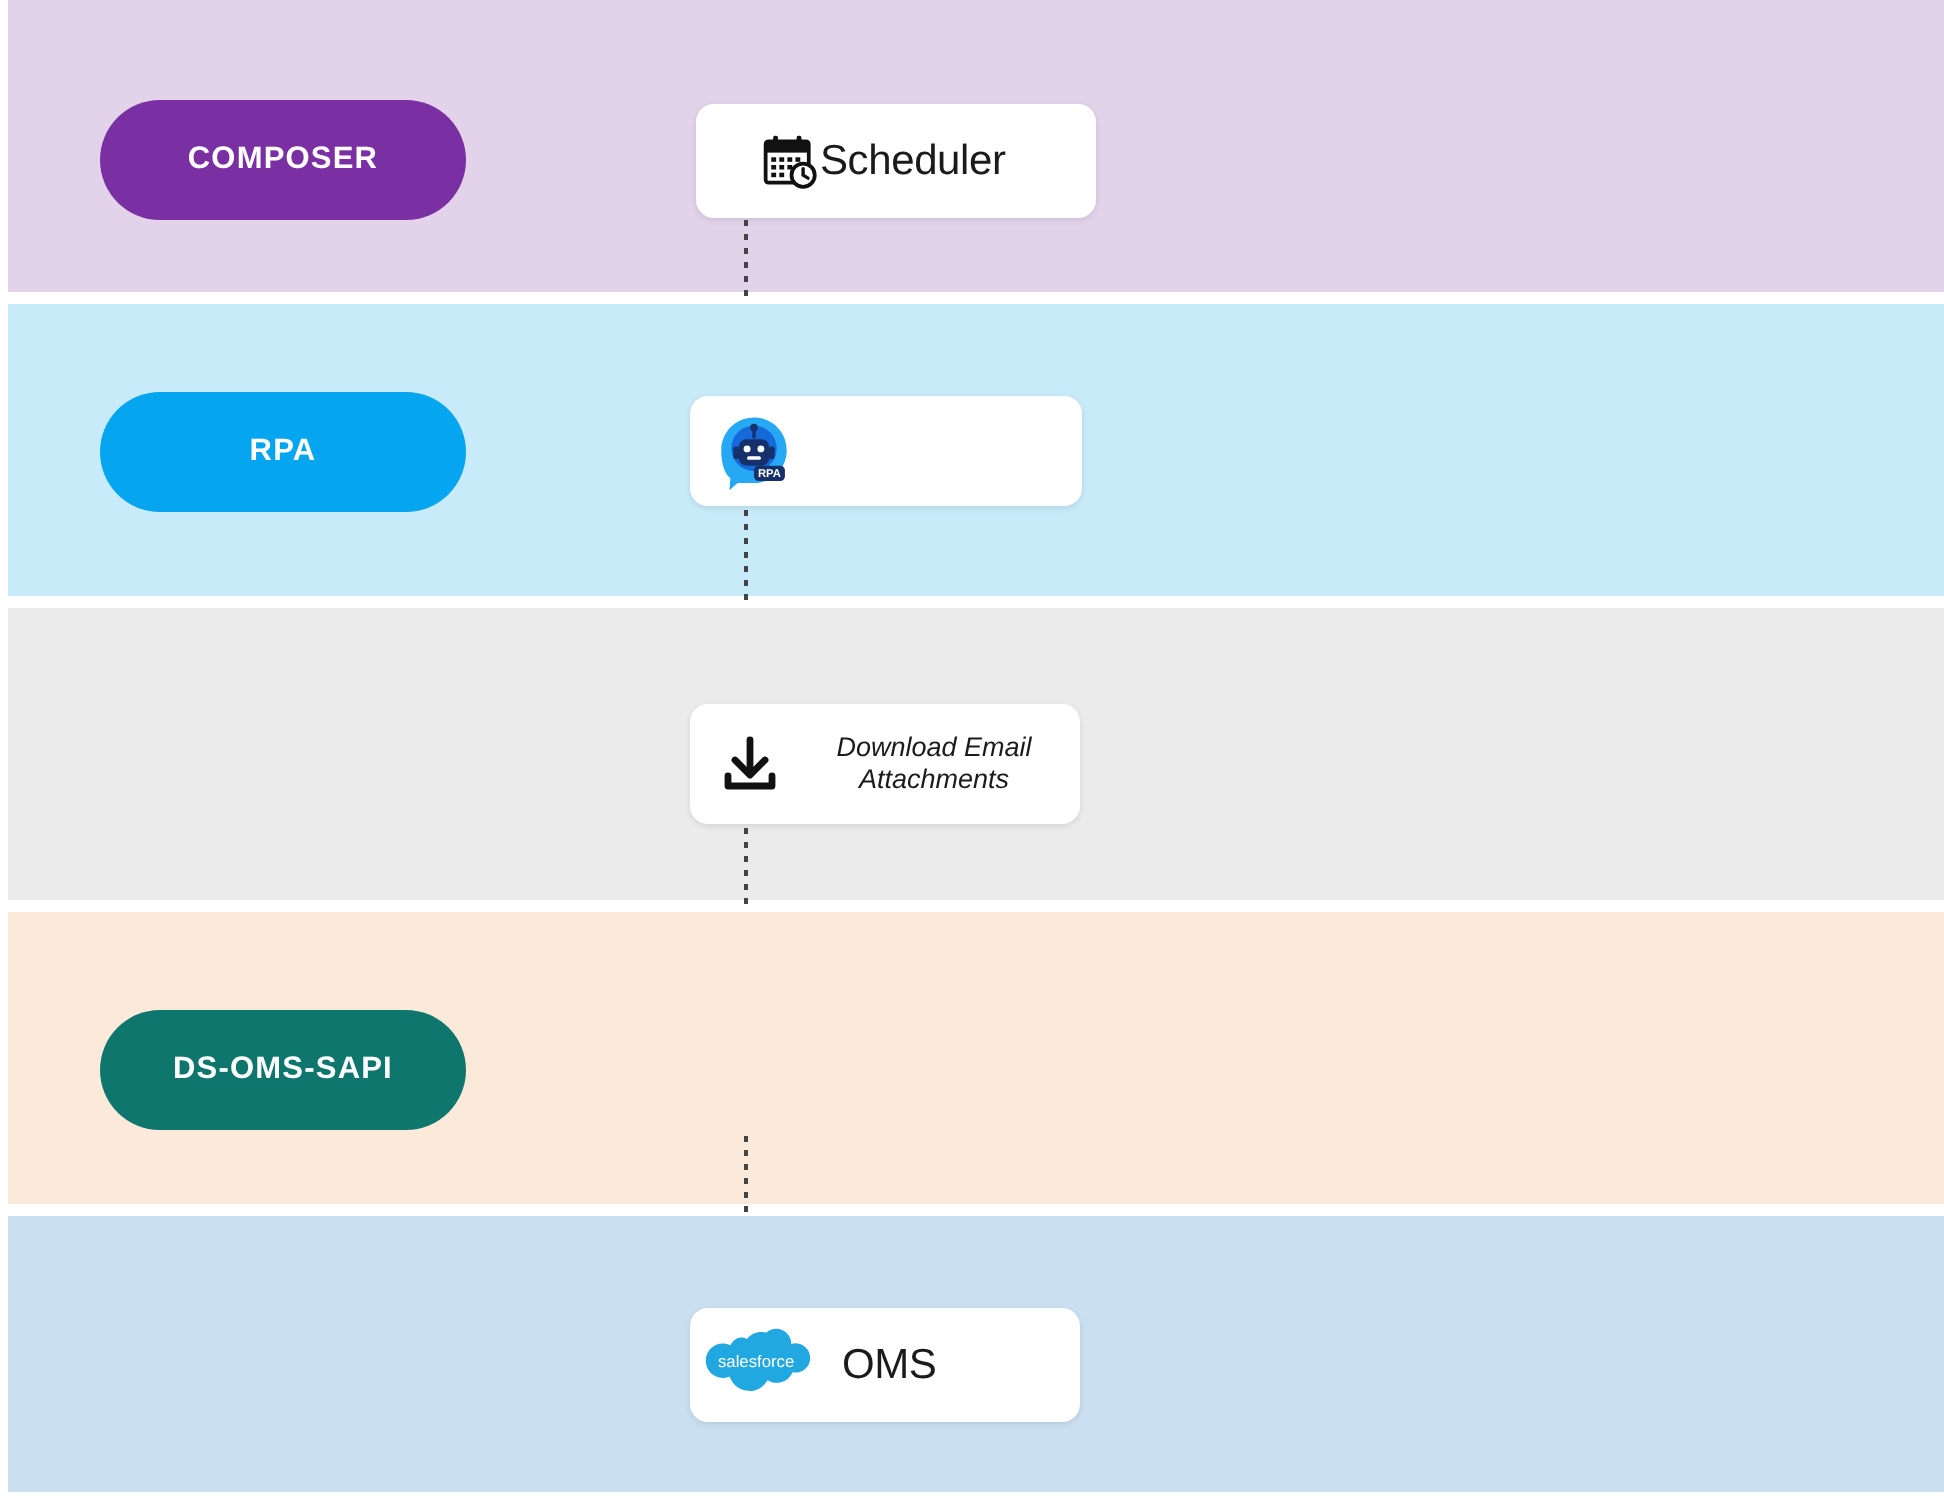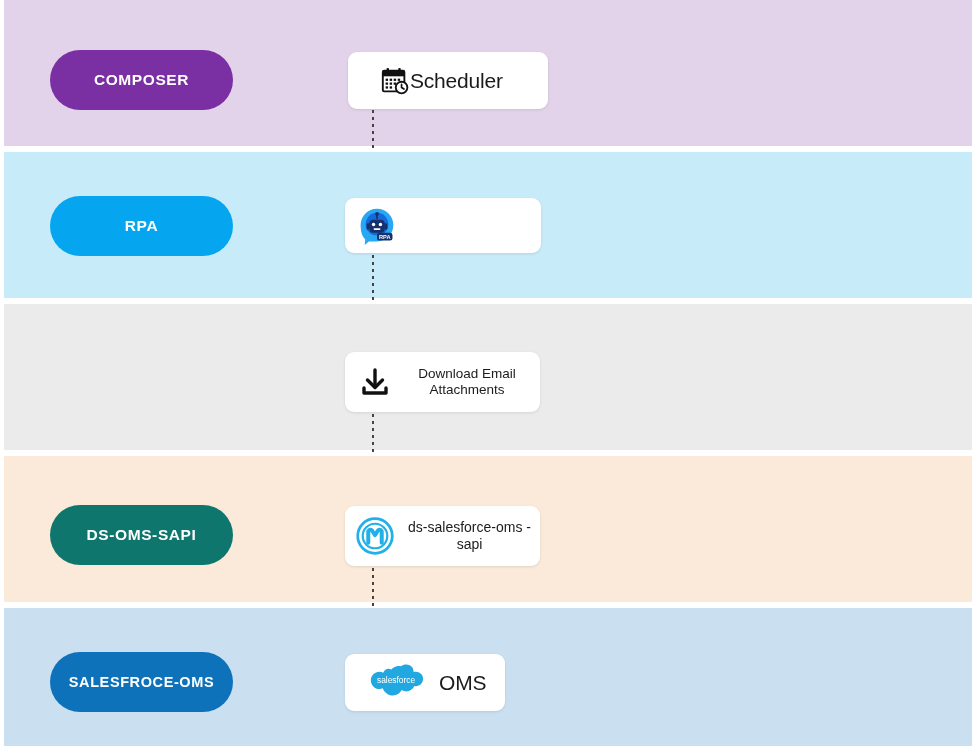--- a/index.html
+++ b/index.html
@@ -69,28 +69,29 @@
     padding-left: 32px;
     margin-left: 16px;
   }
   .card-rpa {
     left: 345px; top: 198px; width: 196px; height: 55px;
     padding-left: 12px;
   }
   .card-email {
     left: 345px; top: 352px; width: 195px; height: 60px;
     padding-left: 14px;
+    font-style: italic;
   }
   .card-sapi {
     left: 345px; top: 506px; width: 195px; height: 60px;
     padding-left: 10px;
   }
   .card-oms {
-    left: 345px; top: 654px; width: 160px; height: 57px;
-    padding-left: 24px;
+    left: 345px; top: 654px; width: 195px; height: 57px;
+    padding-left: 6px;
     align-items: center;
   }
 
   .card-label {
     font-size: 15px;
     color: #1b1b1b;
     line-height: 1.22;
   }
   .card-label.big { font-size: 21px; letter-spacing: -0.2px; }
   .card-label.two-line { font-size: 13.5px; text-align: center; width: 132px; }
@@ -206,38 +207,25 @@
     <span class="card-label two-line">Download Email Attachments</span>
   </div>
 
   <div class="connector conn-3"></div>
   <div class="arrowhead arrow-3"></div>
 
   <div class="lane lane-3"></div>
   <div class="pill pill-3">
     <span>DS-OMS-SAPI</span>
   </div>
-  <div class="card card-sapi">
-    <span class="icon-box" style="margin-right:4px">
-      <svg width="40" height="40" viewBox="0 0 44 44">
-        <circle cx="22" cy="22" r="19" fill="none" stroke="#22b0e8" stroke-width="3"></circle>
-        <circle cx="22" cy="22" r="13.5" fill="none" stroke="#22b0e8" stroke-width="2.4"></circle>
-        <path d="M14.6 29.5 V17.5 C14.6 15.2 17.6 14.3 18.9 16.2 L22 21 L25.1 16.2 C26.4 14.3 29.4 15.2 29.4 17.5 V29.5" fill="none" stroke="#22b0e8" stroke-width="4.4" stroke-linecap="round" stroke-linejoin="round"></path>
-      </svg>
-    </span>
-    <span class="card-label sapi-line">ds-salesforce-oms -sapi</span>
-  </div>
 
   <div class="connector conn-4"></div>
   <div class="arrowhead arrow-4"></div>
 
   <div class="lane lane-4"></div>
-  <div class="pill pill-4">
-    <span>SALESFROCE-OMS</span>
-  </div>
   <div class="card card-oms">
     <span class="icon-box" style="margin-right:14px">
       <svg width="56" height="40" viewBox="0 0 60 42">
         <path d="M24 6.5 C26.6 3.4 30.6 2 34.4 3.1 C36.9 0.9 40.6 0.4 43.7 2.1 C46.4 3.6 47.9 6.4 47.8 9.2
                  C50.9 8.2 54.4 9.3 56.4 12 C59 15.5 58.3 20.4 54.8 23 C52.9 24.4 50.6 24.8 48.5 24.3
                  C47.1 27.7 43.8 30 40 30 C38.2 30 36.5 29.5 35.1 28.6 C33 32.4 28.9 34.8 24.4 34.3
                  C19.8 33.8 16.1 30.7 14.8 26.6 C13.7 27.1 12.5 27.4 11.2 27.4 C6.1 27.4 2 23.3 2 18.2
                  C2 13.1 6.1 9 11.2 9 C12.6 9 14 9.3 15.2 9.9 C16.9 6.6 20.2 4.5 24 6.5 Z" fill="#22a8e0"></path>
         <text x="29" y="21.5" font-family="'Liberation Sans', sans-serif" font-size="9" fill="#ffffff" text-anchor="middle">salesforce</text>
       </svg>

